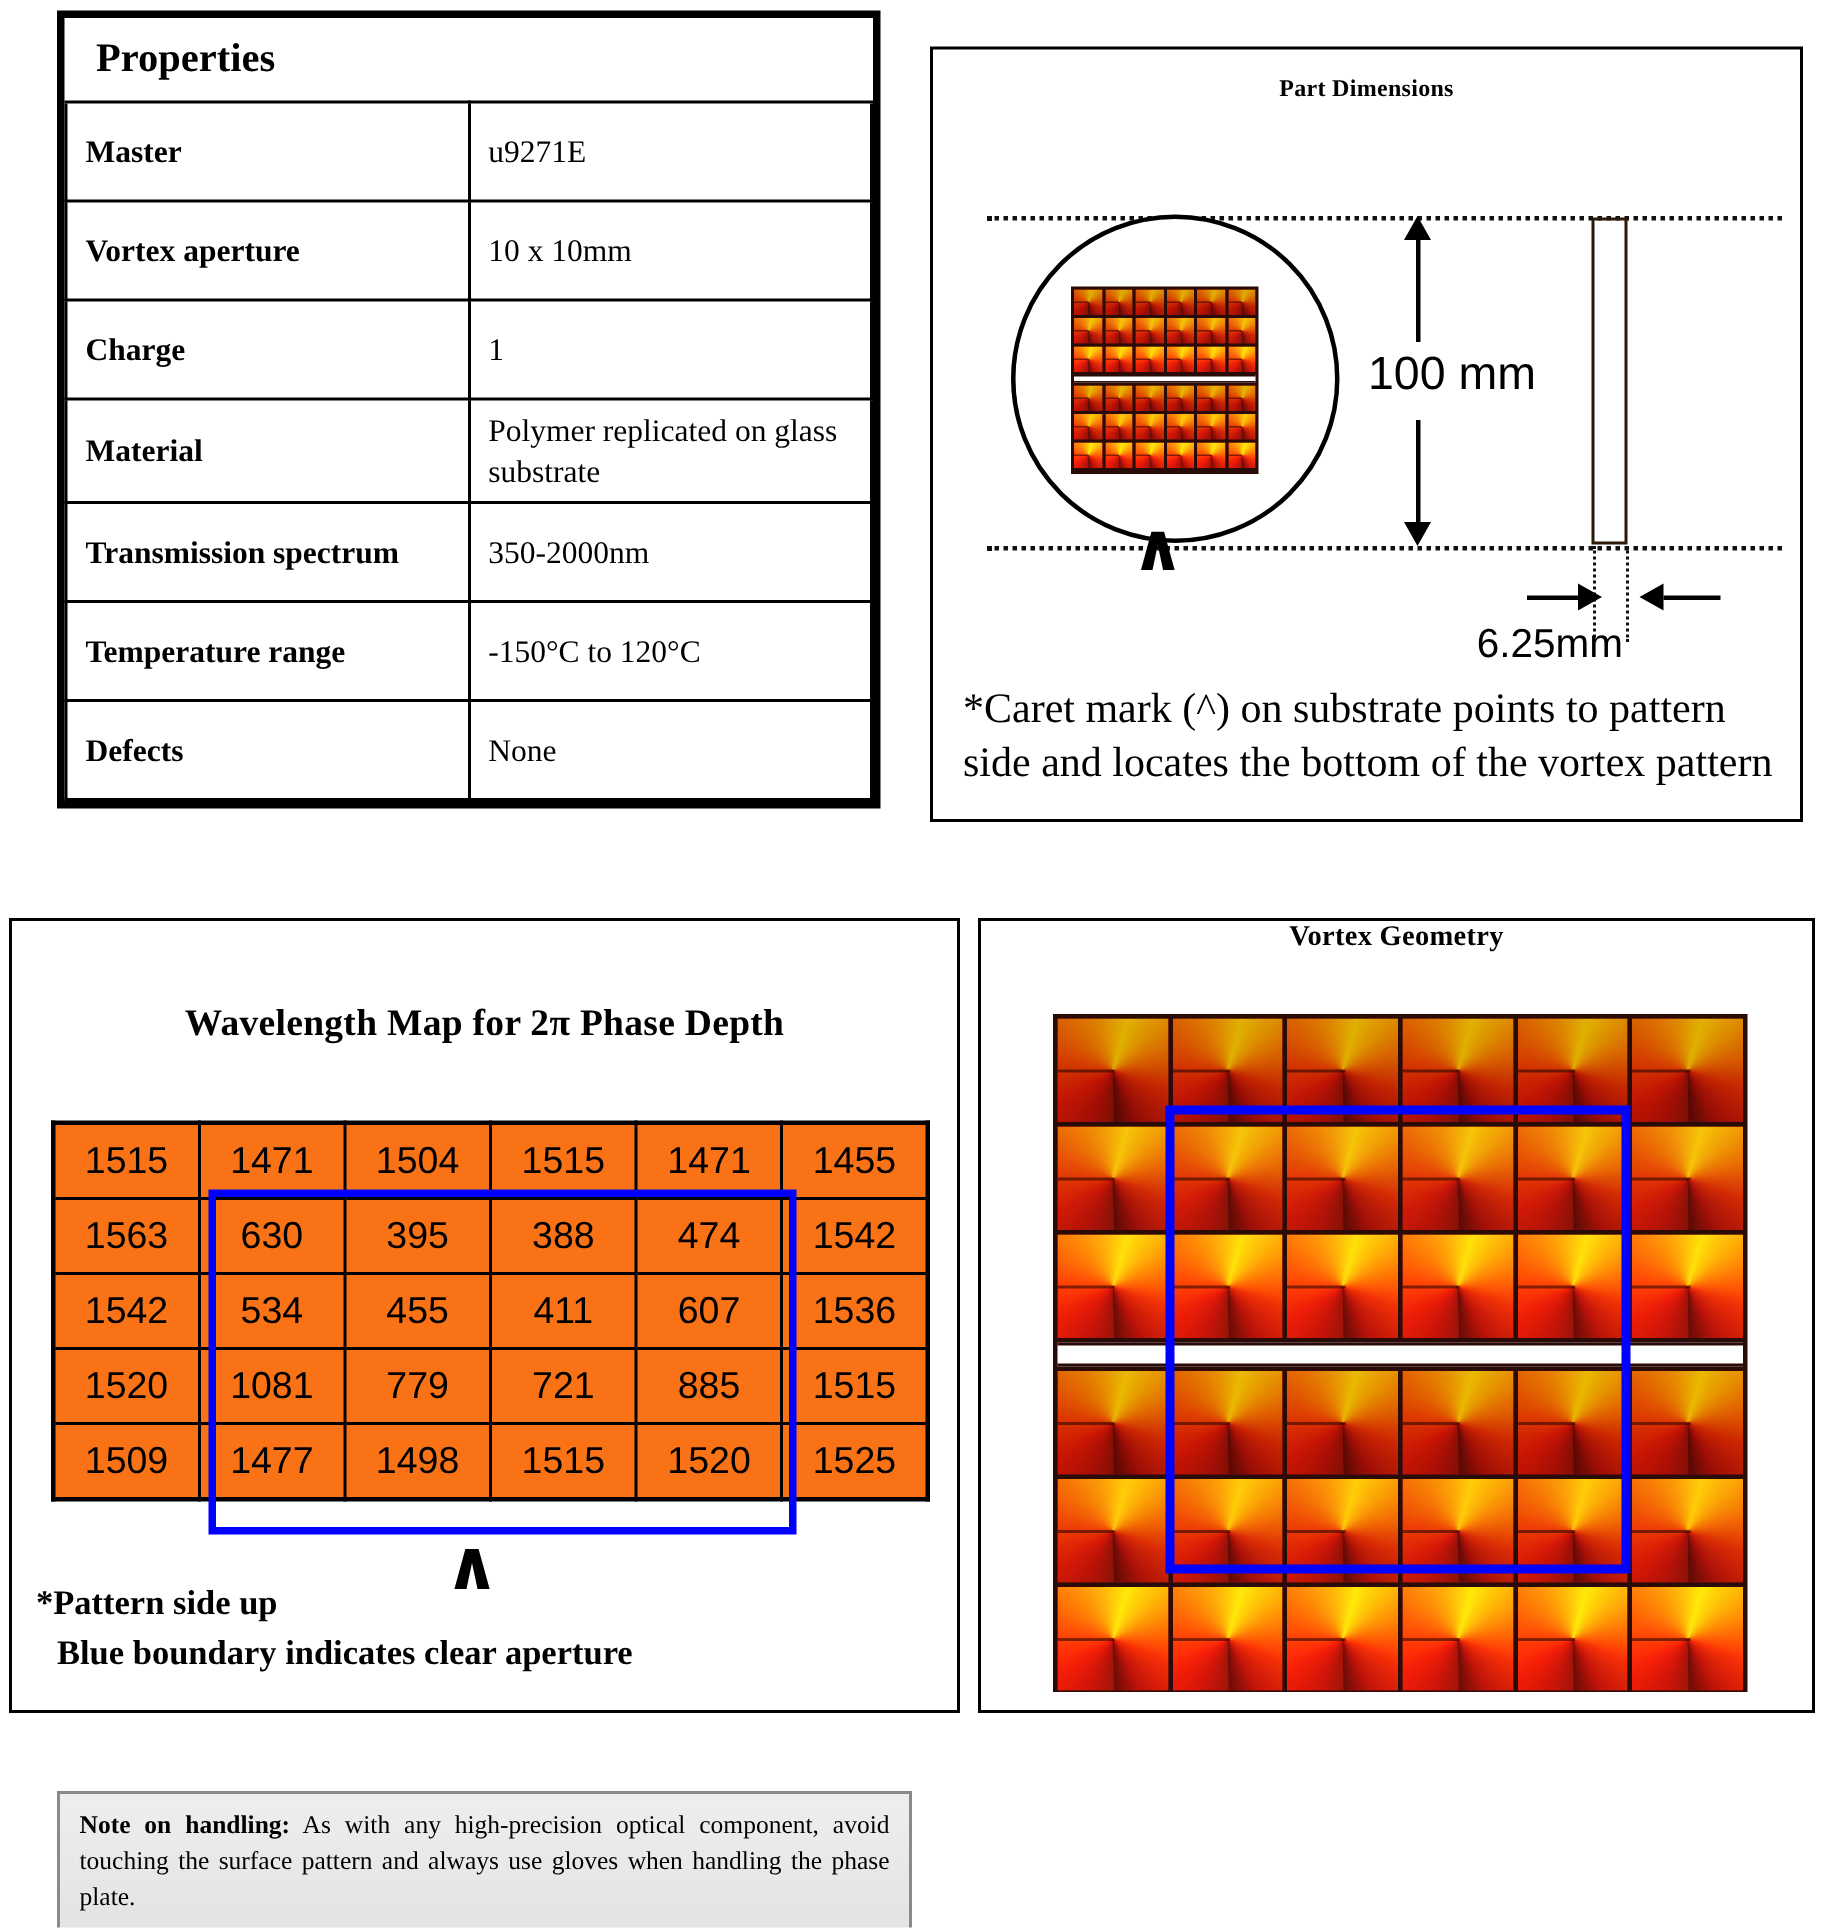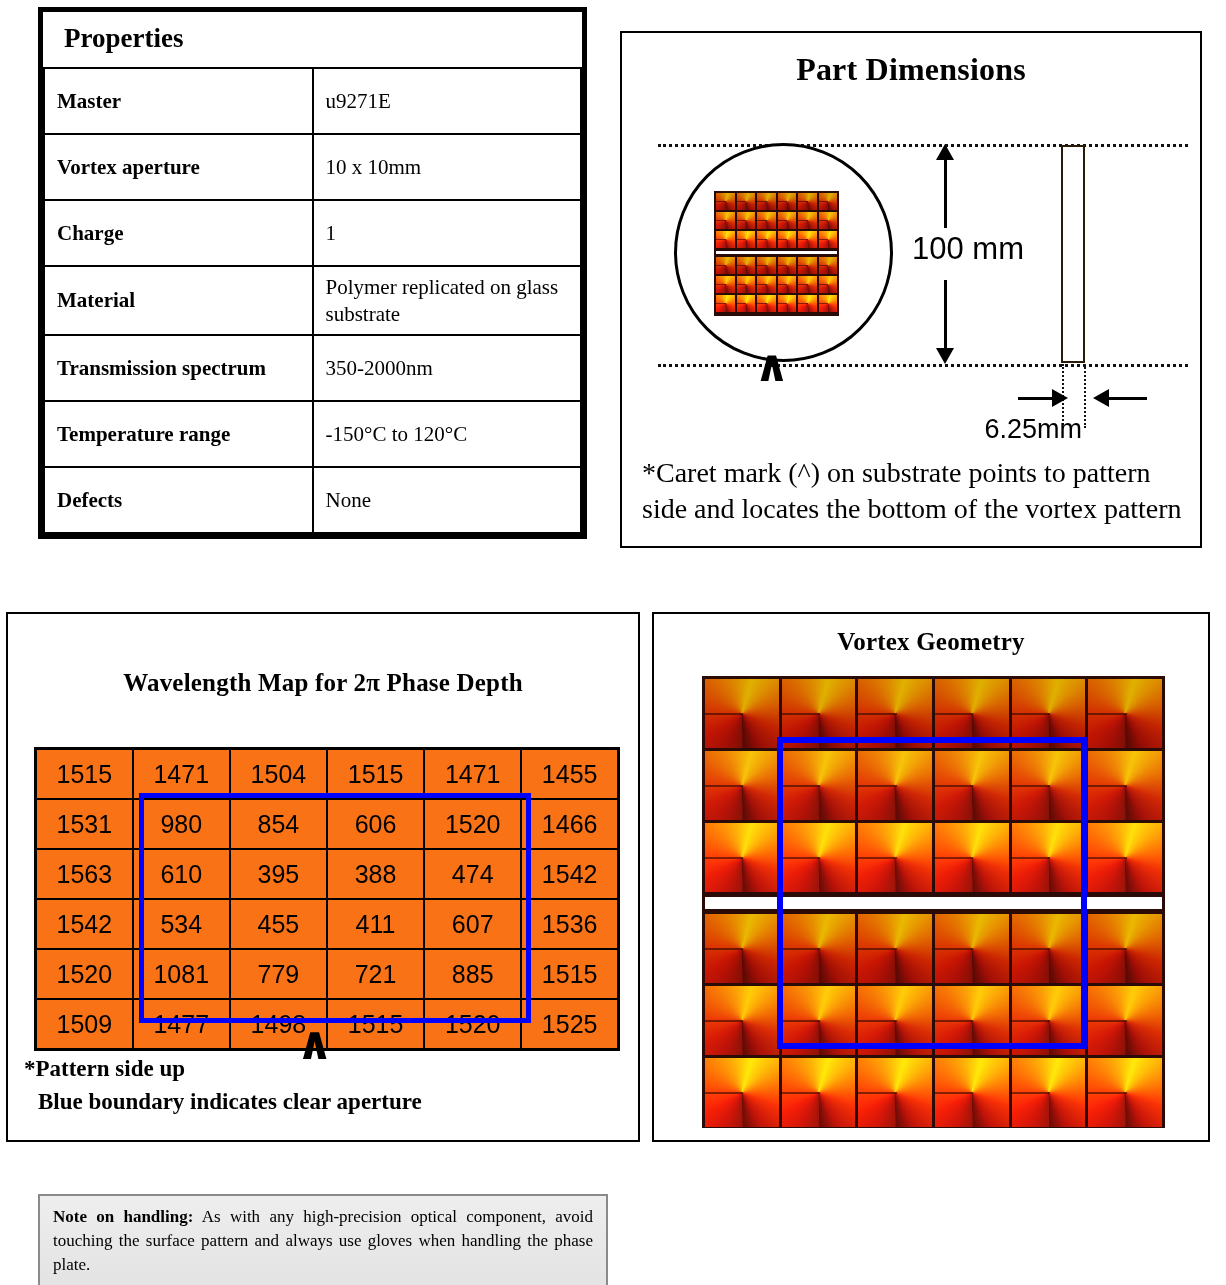--- a/index.html
+++ b/index.html
@@ -60,21 +60,21 @@
     left: 620px;
     top: 31px;
     width: 582px;
     height: 517px;
     border: 2px solid #000;
     box-sizing: border-box;
     background: #fff;
   }
   .panel-title {
     text-align: center;
-    font-size: 32px;
+    font-size: 16px;
     font-weight: bold;
     letter-spacing: .2px;
   }
   #part-dimensions-panel .panel-title { margin-top: 18px; }
 
   .pd-stage {
     position: absolute;
     left: 0; top: 0; right: 0; bottom: 0;
   }
   .dotted-rule {
@@ -279,21 +279,21 @@
   #vortex-panel {
     position: absolute;
     left: 652px;
     top: 612px;
     width: 558px;
     height: 530px;
     border: 2px solid #000;
     box-sizing: border-box;
     background: #fff;
   }
-  #vortex-panel .panel-title { margin-top: 14px; font-size: 25px; }
+  #vortex-panel .panel-title { font-size: 19px; }
 
   #vortex-grid {
     position: absolute;
     left: 48px;
     top: 62px;
     width: 463px;
     height: 452px;
   }
   #vortex-blue-box {
     position: absolute;
@@ -636,30 +636,22 @@
       <tbody id="wl-tbody">
           <tr>
             <td>1515</td>
             <td>1471</td>
             <td>1504</td>
             <td>1515</td>
             <td>1471</td>
             <td>1455</td>
           </tr>
           <tr>
-            <td>1531</td>
-            <td>980</td>
-            <td>854</td>
-            <td>606</td>
-            <td>1520</td>
-            <td>1466</td>
-          </tr>
-          <tr>
             <td>1563</td>
-            <td>610</td>
+            <td>630</td>
             <td>395</td>
             <td>388</td>
             <td>474</td>
             <td>1542</td>
           </tr>
           <tr>
             <td>1542</td>
             <td>534</td>
             <td>455</td>
             <td>411</td>

